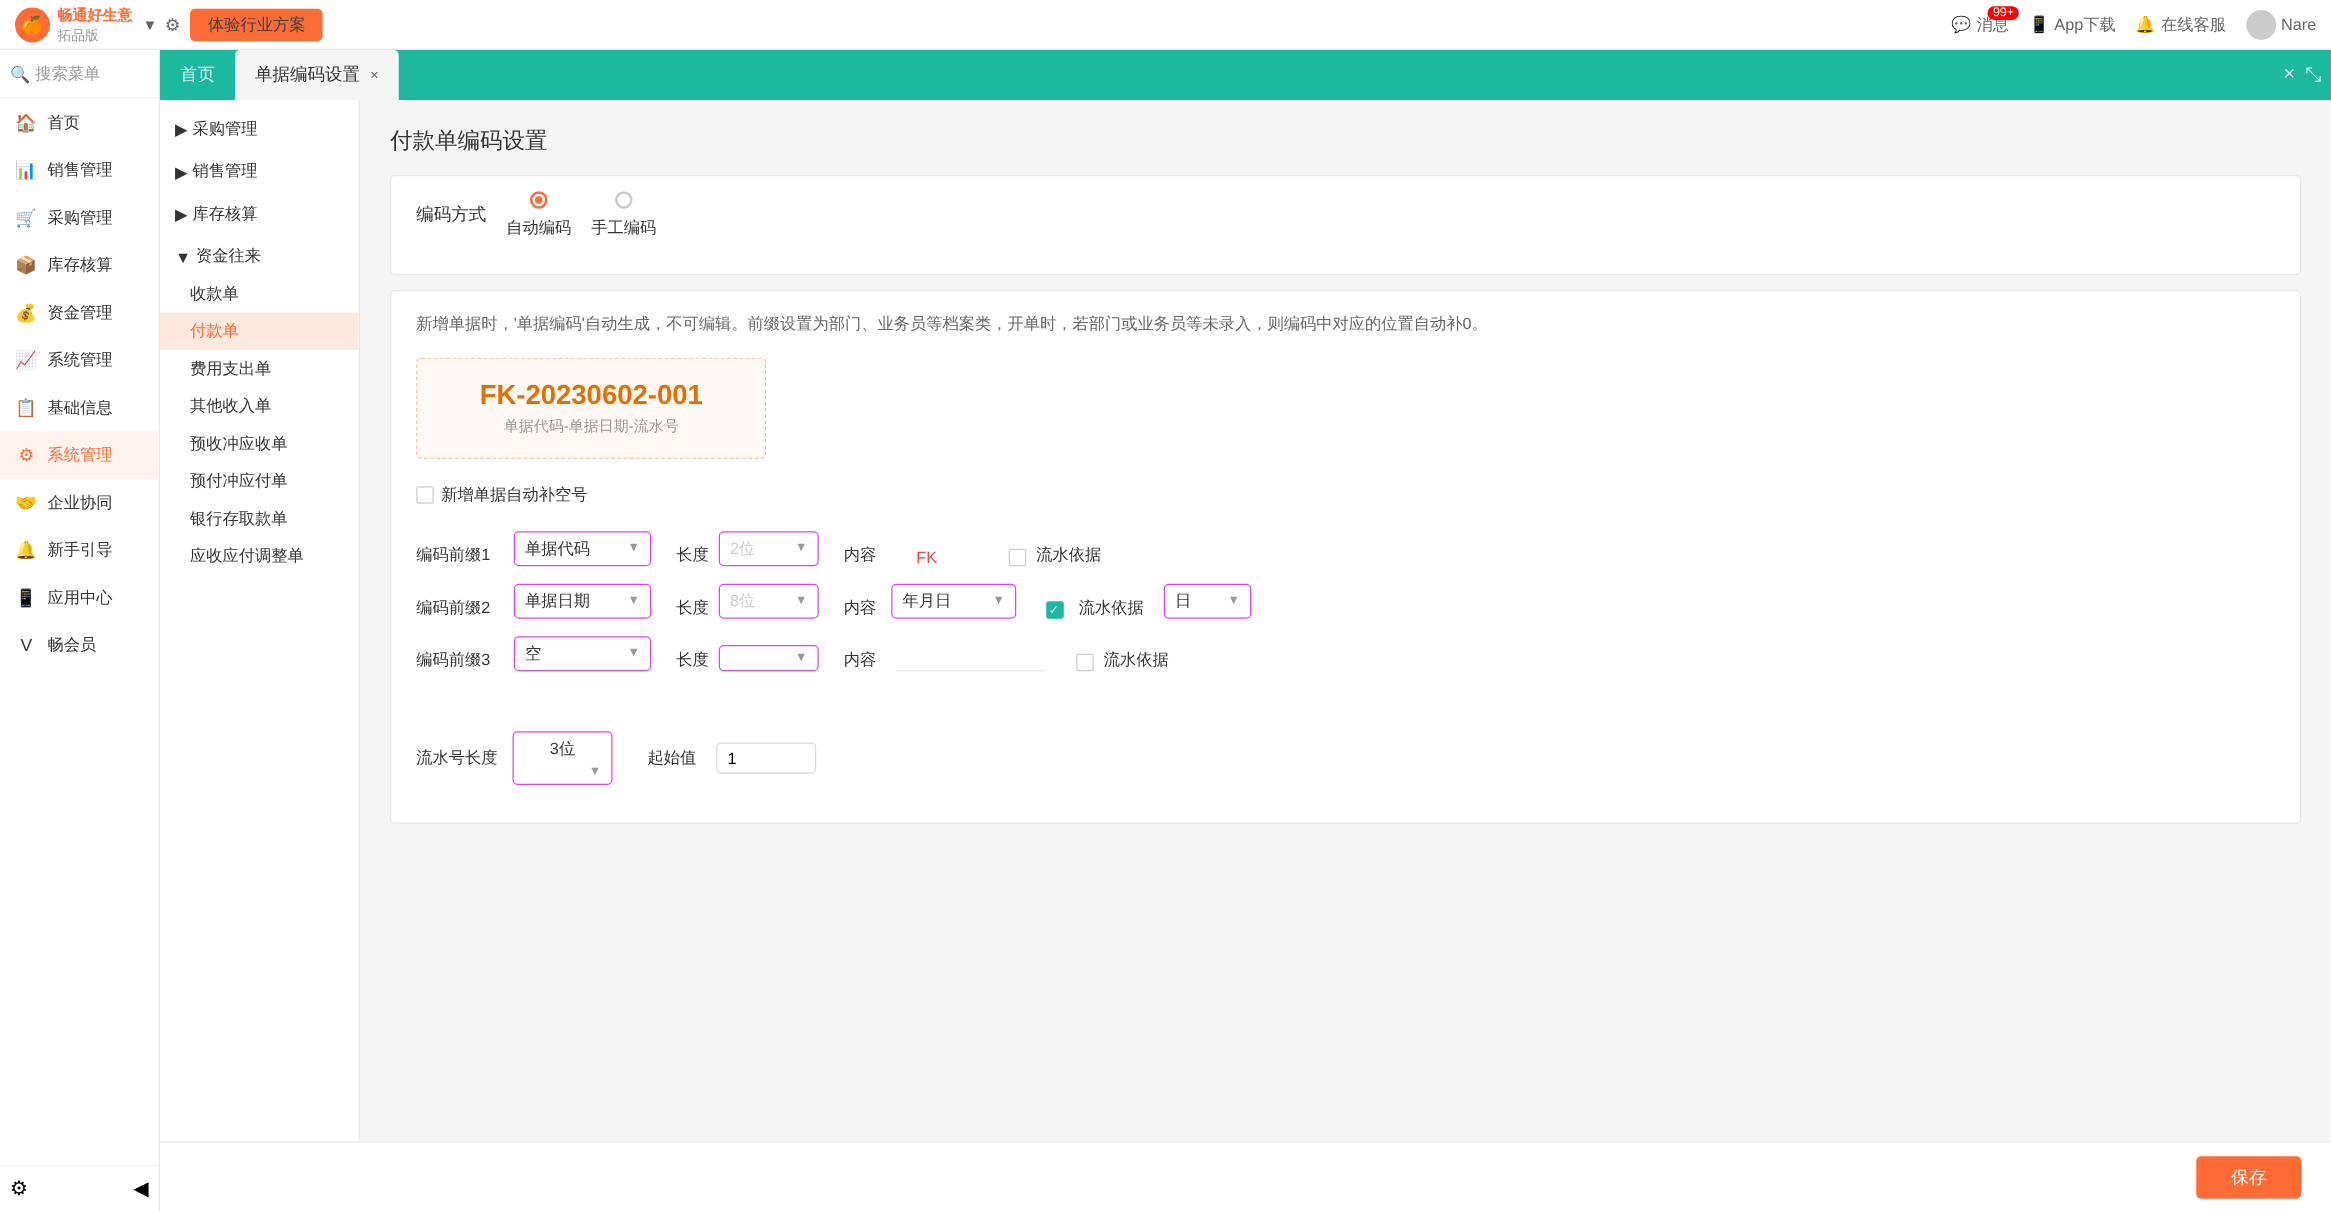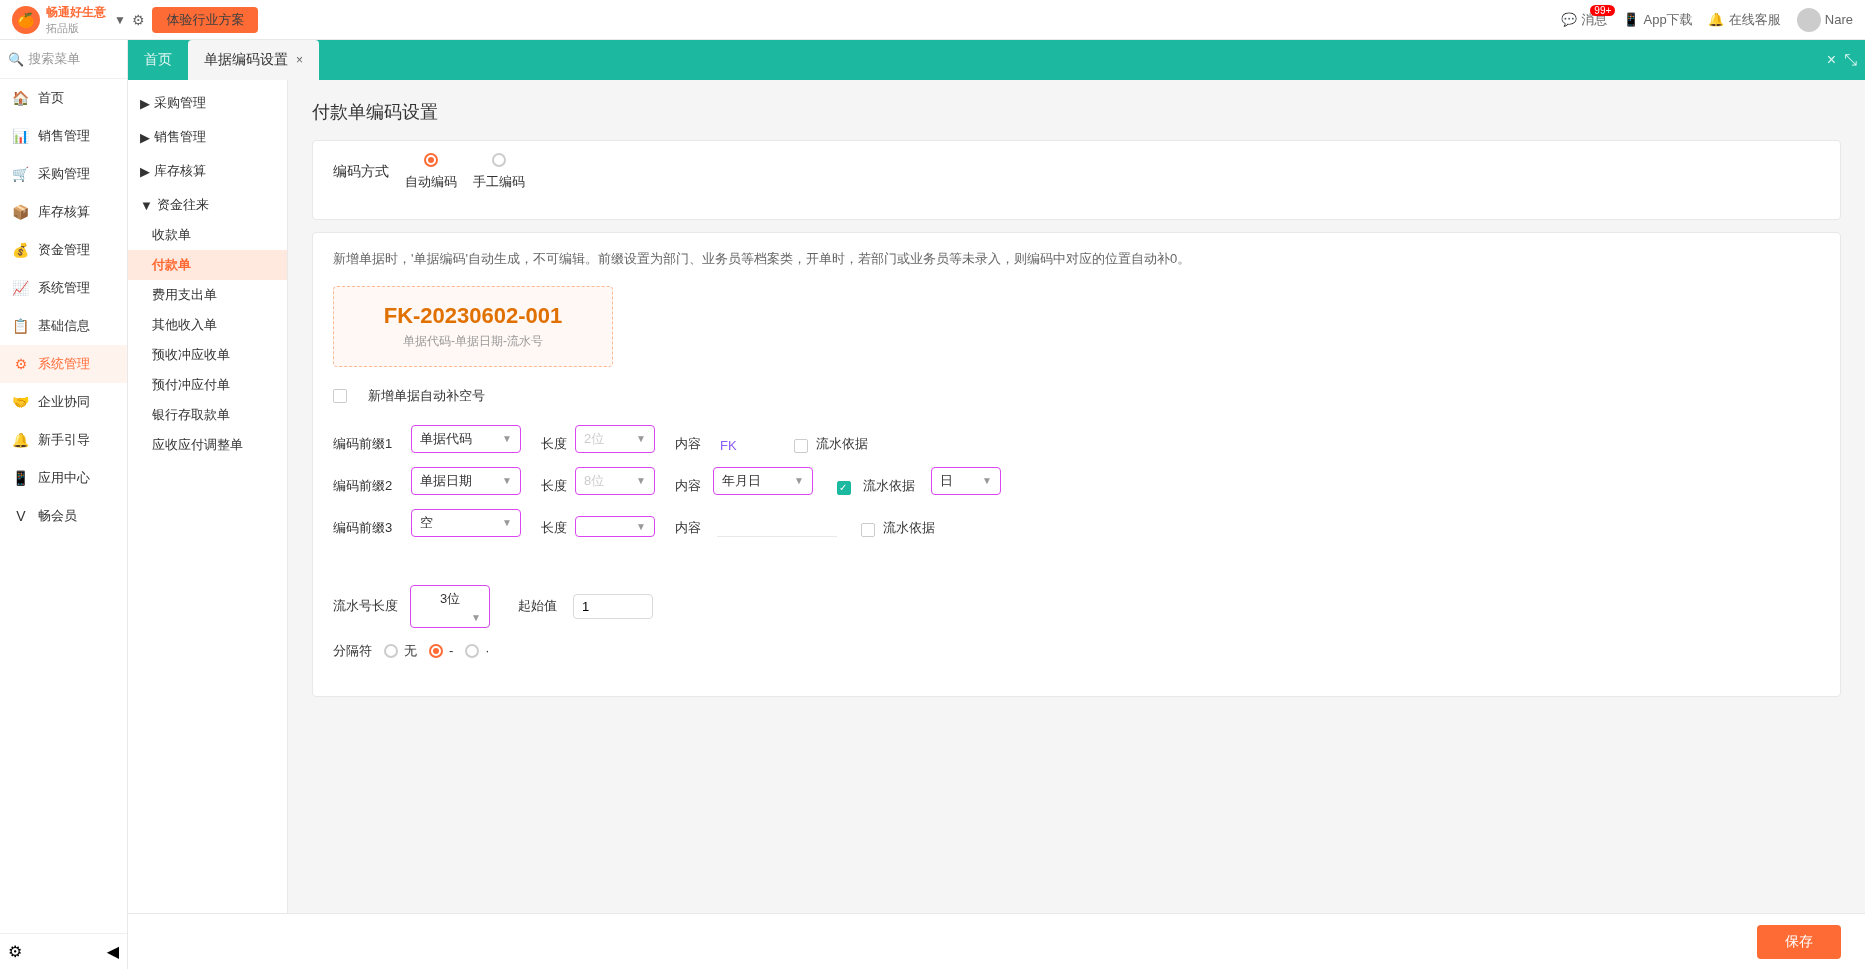--- a/index.html
+++ b/index.html
@@ -115,21 +115,21 @@
       font-size: 13px;
       color: #333;
       cursor: pointer;
     }
     .second-sidebar-leaf {
       padding: 6px 12px 6px 24px;
       font-size: 13px;
       color: #333;
       cursor: pointer;
     }
-    .second-sidebar-leaf.active { color: #ff6b35; background: #ffe8dd; font-weight: 700; }
+    .second-sidebar-leaf.active { color: #ff6b35; background: #ffe8dd; font-weight: 400; }
 
     
     .main-content {
       flex: 1;
       overflow-y: auto;
       padding: 20px 24px;
       background: #f5f5f5;
       position: relative;
     }
     .page-title { font-size: 18px; color: #333; font-weight: 500; margin-bottom: 16px; }
@@ -150,21 +150,21 @@
       border-radius: 4px;
       padding: 16px 20px;
       display: inline-block;
       margin-bottom: 20px;
       min-width: 280px;
     }
     .example-code { font-size: 22px; color: #e07000; font-weight: 600; text-align: center; }
     .example-desc { font-size: 12px; color: #999; text-align: center; margin-top: 4px; }
 
     
-    .autofill-row { display: flex; align-items: center; gap: 21px; margin-bottom: 20px; font-size: 13px; color: #333; }
+    .autofill-row { display: flex; align-items: center; gap: 6px; margin-bottom: 20px; font-size: 13px; color: #333; }
     .checkbox-box { width: 14px; height: 14px; border: 1px solid #ccc; border-radius: 2px; display: inline-block; cursor: pointer; }
 
     
     .form-row { display: flex; align-items: flex-end; gap: 8px; margin-bottom: 14px; font-size: 13px; color: #333; }
     .form-label { width: 70px; flex-shrink: 0; }
     .form-select {
       border: 1px solid #d946ef;
       border-radius: 4px;
       padding: 4px 8px;
       font-size: 13px;
@@ -406,21 +406,21 @@
             <div class="form-select" style="min-width:110px;">
               <span>单据代码</span>
               <span class="arrow">▼</span>
             </div>
             <span style="margin-left:12px;">长度</span>
             <div class="form-select" style="min-width:80px;color:#ccc;">
               <span>2位</span>
               <span class="arrow">▼</span>
             </div>
             <span style="margin-left:12px;">内容</span>
-            <span style="margin-left:11px;color:#8b5cf6;min-width:50px;">FK</span>
+            <span style="margin-left:24px;color:#ef4444;min-width:50px;">FK</span>
             <span class="checkbox-box" style="margin-left:16px;"></span>
             <span>流水依据</span>
           </div>
 
           
           <div class="form-row">
             <span class="form-label">编码前缀2</span>
             <div class="form-select" style="min-width:110px;">
               <span>单据日期</span>
               <span class="arrow">▼</span>
@@ -466,35 +466,20 @@
             <span>流水号长度</span>
             <div class="form-select" style="min-width:80px;margin-left:4px;flex-direction:column;">
               <span>3位</span>
               <span class="arrow">▼</span>
             </div>
             <span style="margin-left:20px;">起始值</span>
             <input class="start-input" value="1" style="margin-left: 8px;">
           </div>
 
           
-          <div class="sep-row">
-            <span>分隔符</span>
-            <label class="sep-radio">
-              <div class="sep-dot"></div>
-              <span>无</span>
-            </label>
-            <label class="sep-radio">
-              <div class="sep-dot checked"></div>
-              <span>-</span>
-            </label>
-            <label class="sep-radio">
-              <div class="sep-dot"></div>
-              <span>·</span>
-            </label>
-          </div>
         </div>
       </div>
     </div>
 
     <div class="footer-bar">
       <button class="save-btn">保存</button>
     </div>
   </div>
 </div>
 

